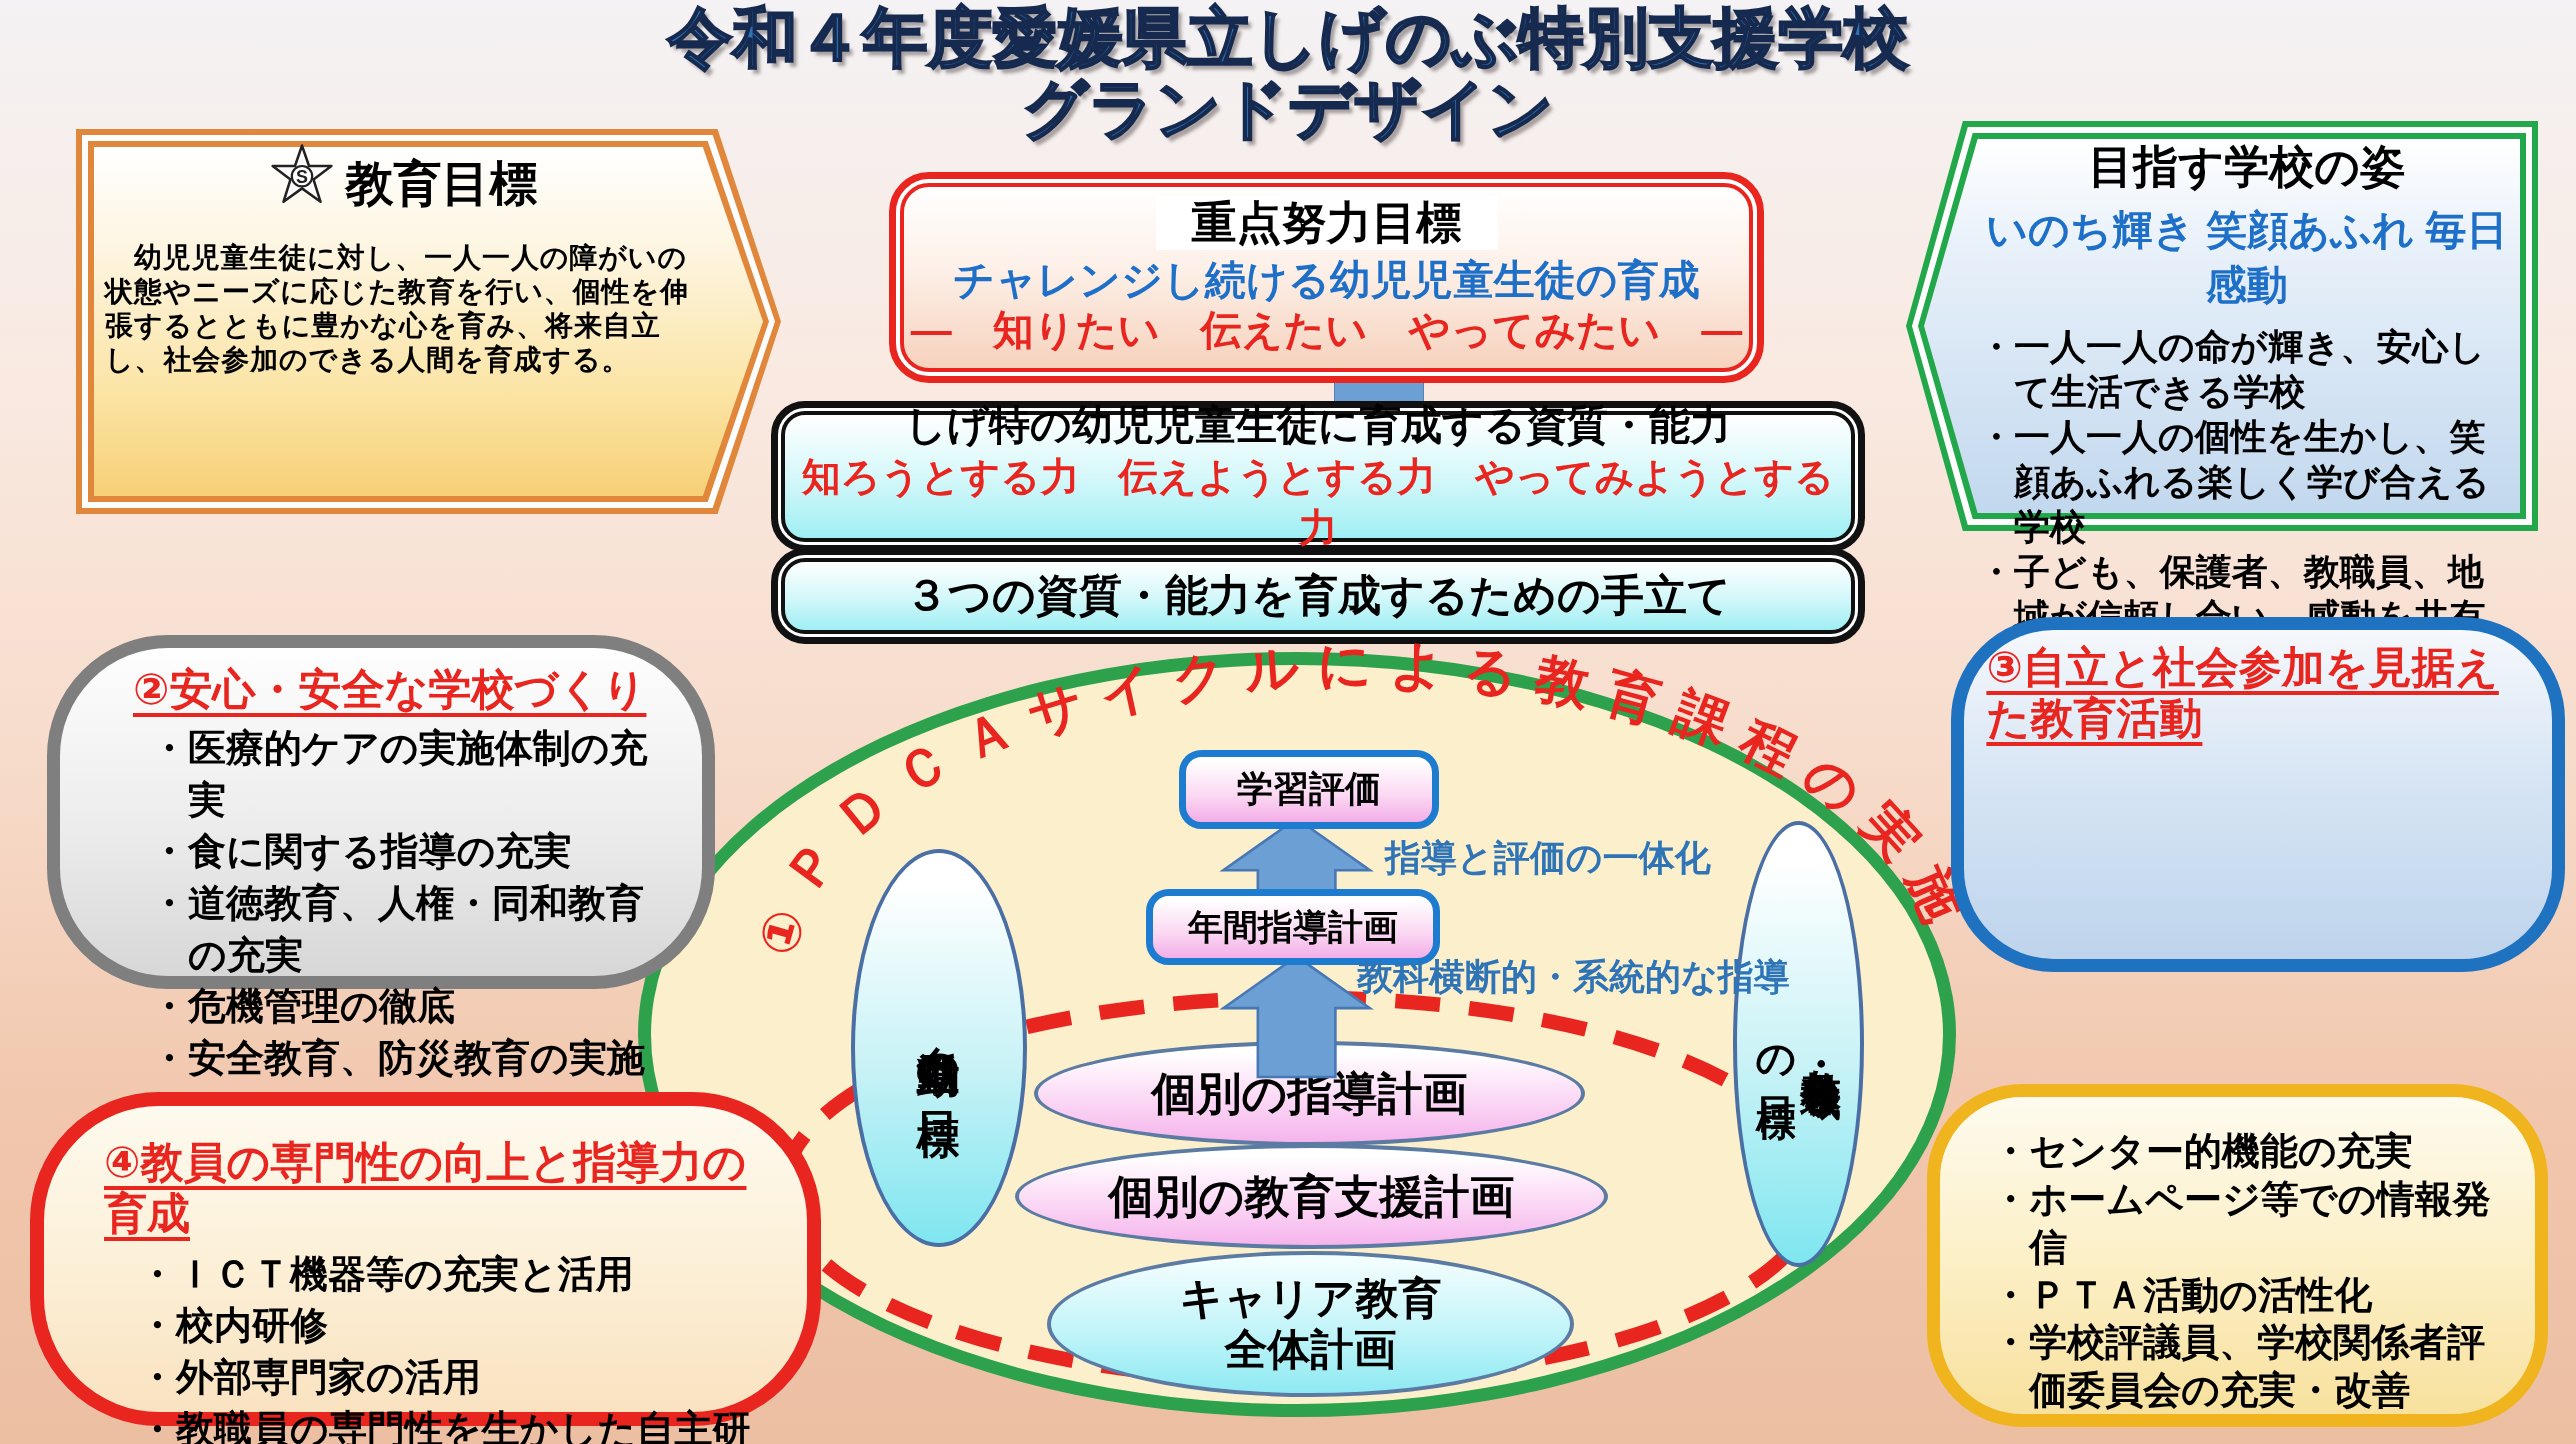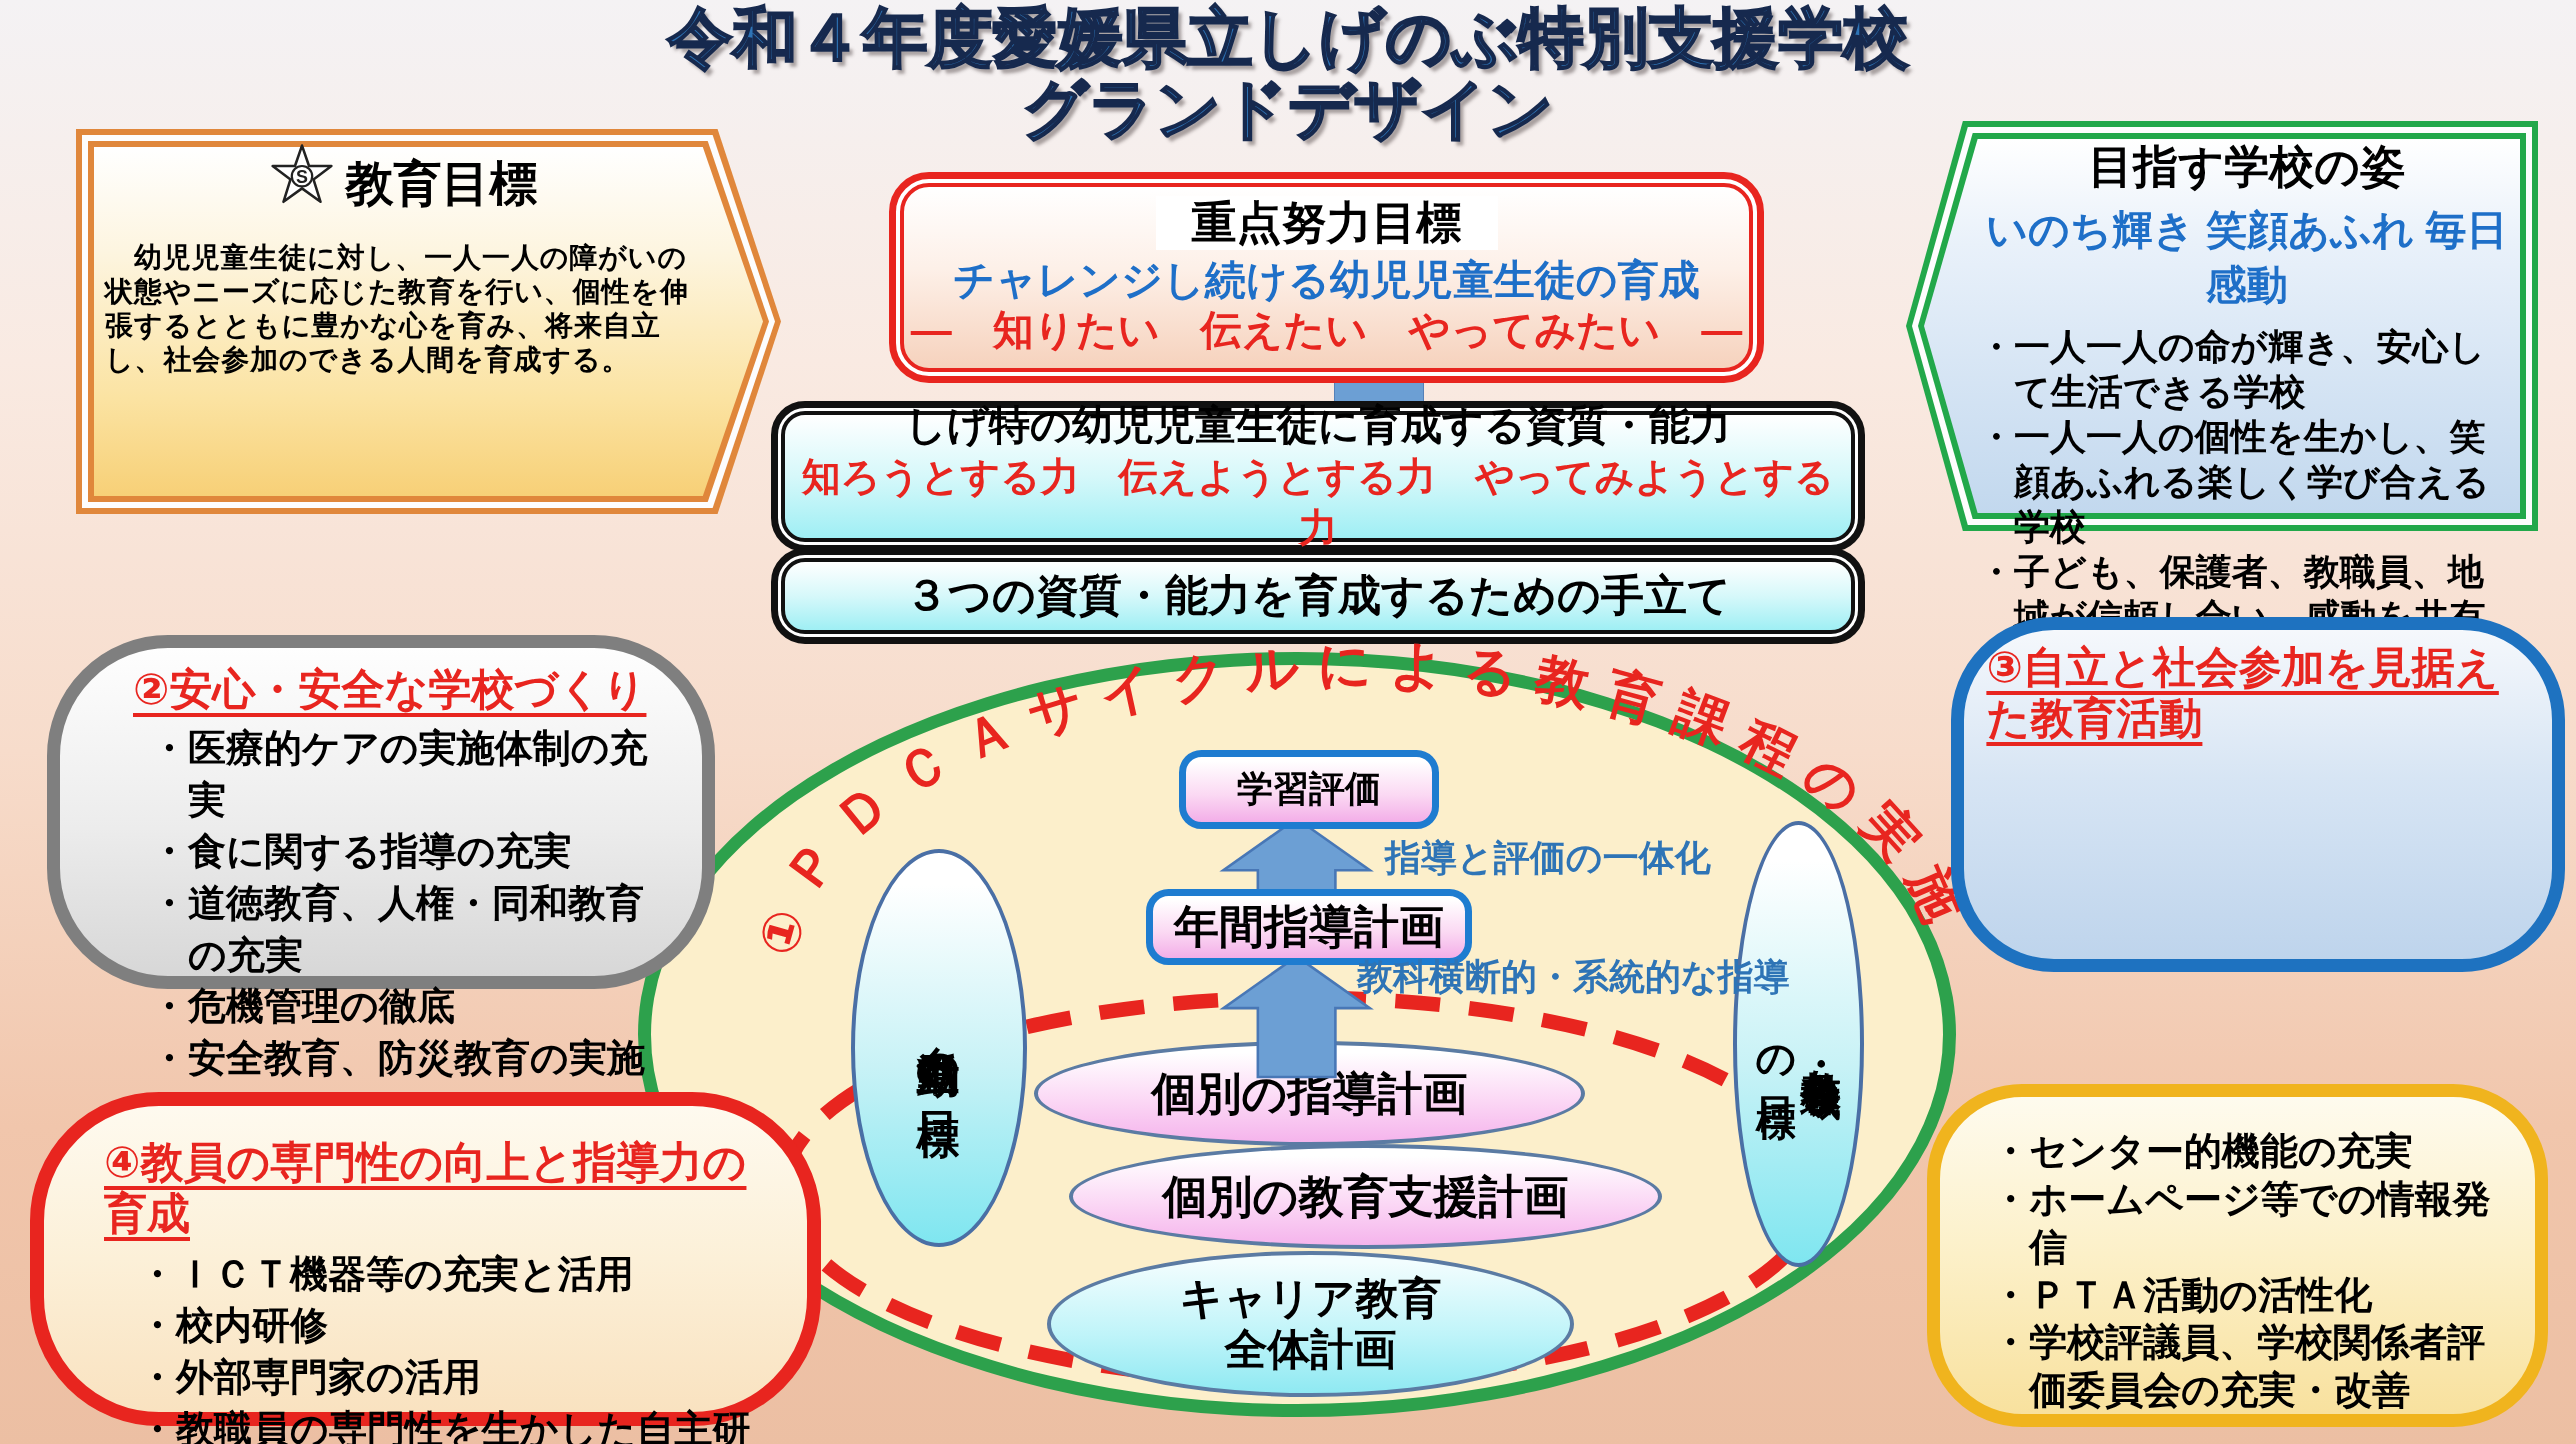--- a/index.html
+++ b/index.html
@@ -73,29 +73,29 @@
   .vl .vtext{font-size:43px;letter-spacing:3.4px;}
   .vr{left:1733px;top:821px;width:131px;height:446px;}
   .vr .vtext{font-size:40px;letter-spacing:1.7px;line-height:1.12;}
 
   
   .plan{border-radius:50%;border:4.3px solid #5b7ba3;display:flex;align-items:center;justify-content:center;
     text-align:center;color:#000;}
   .pink{background:linear-gradient(180deg,#ffffff 8%,#fbd7f5 58%,#f5b4ec 100%);}
   .cyanfill{background:linear-gradient(180deg,#f2fdfe 5%,#bff4f9 58%,#8fe9f2 100%);}
   .e1{left:1034px;top:1041px;width:551px;height:105px;font-size:45px;}
-  .e2{left:1069px;top:1144px;width:593px;height:105px;font-size:45px;}
+  .e2{left:1015px;top:1144px;width:593px;height:105px;font-size:45px;}
   .e3{left:1047px;top:1251px;width:527px;height:146px;font-size:43px;line-height:1.18;white-space:pre-line;}
 
   
   .bluebox{border:7.8px solid #1e7cd0;border-radius:22.4px;
     background:linear-gradient(180deg,#ffffff 6%,#fbd9f3 58%,#f3aee8 100%);
     display:flex;align-items:center;justify-content:center;color:#000;}
   .leval{left:1179px;top:750px;width:260px;height:79px;font-size:36px;}
-  .aplan{left:1146px;top:889px;width:326px;height:76px;font-size:45px;}
+  .aplan{left:1146px;top:889px;width:294px;height:76px;font-size:35px;}
 
   .bluelabel{color:#2e74b6;font-size:36px;}
   .lbl1{left:1385px;top:834px;}
   .lbl2{left:1357px;top:953px;}
 
   
   .corner{box-sizing:border-box;}
   .c-head{font-size:43px;color:#e8251f;text-decoration:underline;
     text-decoration-thickness:4.3px;text-underline-offset:8.6px;line-height:1.18;}
   .c-list{color:#000;}

